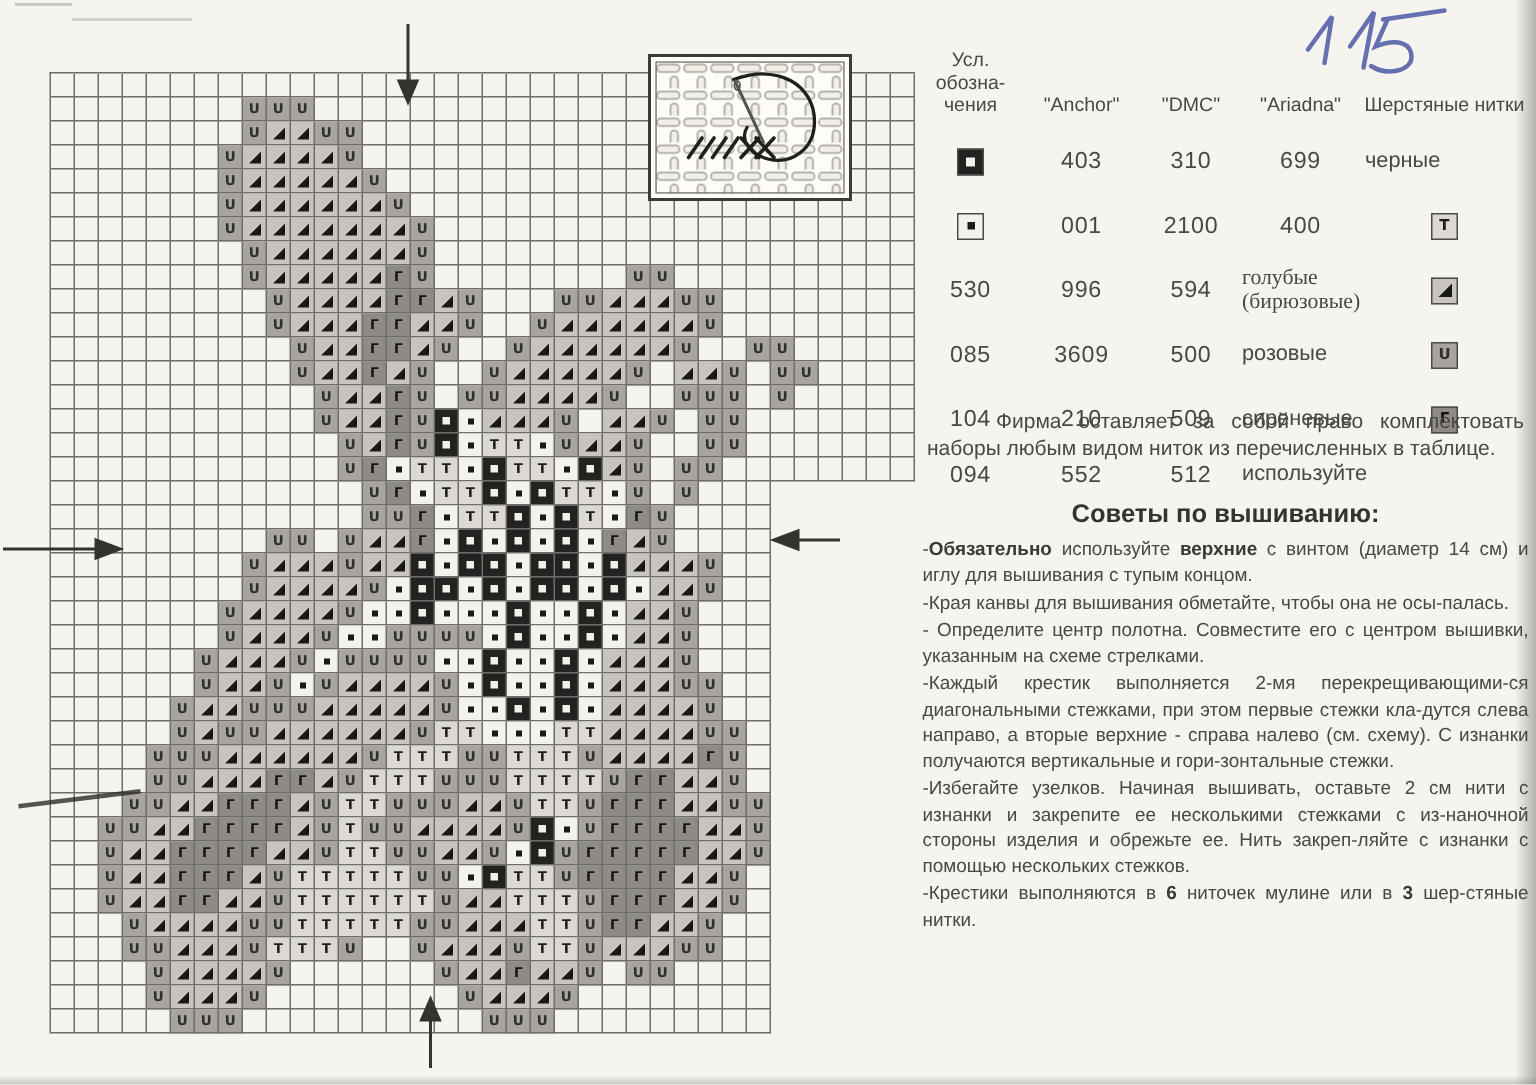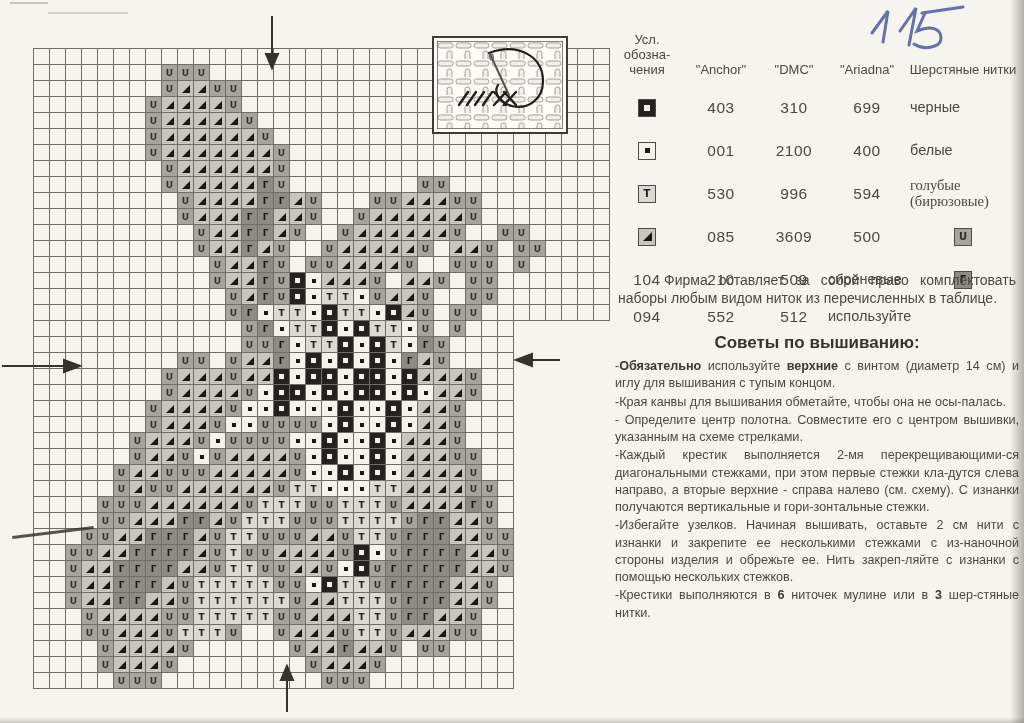--- a/index.html
+++ b/index.html
@@ -1502,34 +1502,34 @@
       <div class="num lrow" style="justify-content: center;">403</div>
       <div class="num lrow" style="justify-content: center;">310</div>
       <div class="num lrow" style="justify-content: center;">699</div>
       <div class="wool lrow" style="justify-content: flex-start;">черные</div>
       <div class="symwrap lrow">
         <span class="legend-sym W" style="background: rgb(244, 242, 236); color: rgb(27, 26, 24);"></span>
       </div>
       <div class="num lrow" style="justify-content: center;">001</div>
       <div class="num lrow" style="justify-content: center;">2100</div>
       <div class="num lrow" style="justify-content: center;">400</div>
-      <div class="wool lrow" style="justify-content: flex-start;">белые</div>
       <div class="symwrap lrow">
         <span class="legend-sym T" style="background: rgb(220, 217, 211); color: rgb(29, 28, 26);">T</span>
       </div>
       <div class="num lrow" style="justify-content: center;">530</div>
       <div class="num lrow" style="justify-content: center;">996</div>
       <div class="num lrow" style="justify-content: center;">594</div>
       <div class="wool lrow" style="justify-content: flex-start; font-family: Liberation Serif, serif;">голубые (бирюзовые)</div>
       <div class="symwrap lrow">
         <span class="legend-sym R" style="background: rgb(200, 197, 191); color: rgb(25, 24, 21);"></span>
       </div>
       <div class="num lrow" style="justify-content: center;">085</div>
       <div class="num lrow" style="justify-content: center;">3609</div>
       <div class="num lrow" style="justify-content: center;">500</div>
+      <div class="wool lrow" style="justify-content: flex-start;">розовые</div>
       <div class="symwrap lrow">
         <span class="legend-sym U" style="background: rgb(168, 165, 160); color: rgb(47, 46, 43);">U</span>
       </div>
       <div class="num lrow" style="justify-content: center;">104</div>
       <div class="num lrow" style="justify-content: center;">210</div>
       <div class="num lrow" style="justify-content: center;">509</div>
       <div class="wool lrow" style="justify-content: flex-start;">сиреневые</div>
       <div class="symwrap lrow">
         <span class="legend-sym F" style="background: rgb(142, 139, 134); color: rgb(22, 21, 19);">Г</span>
       </div>

